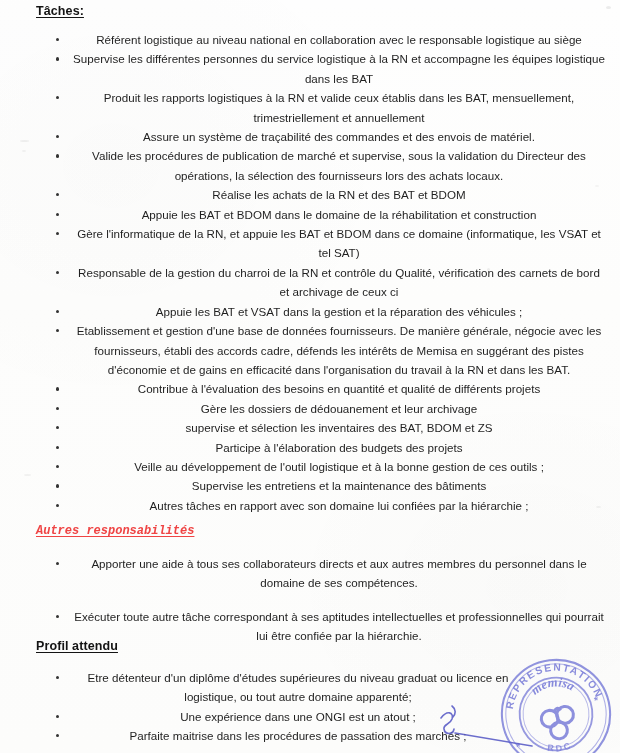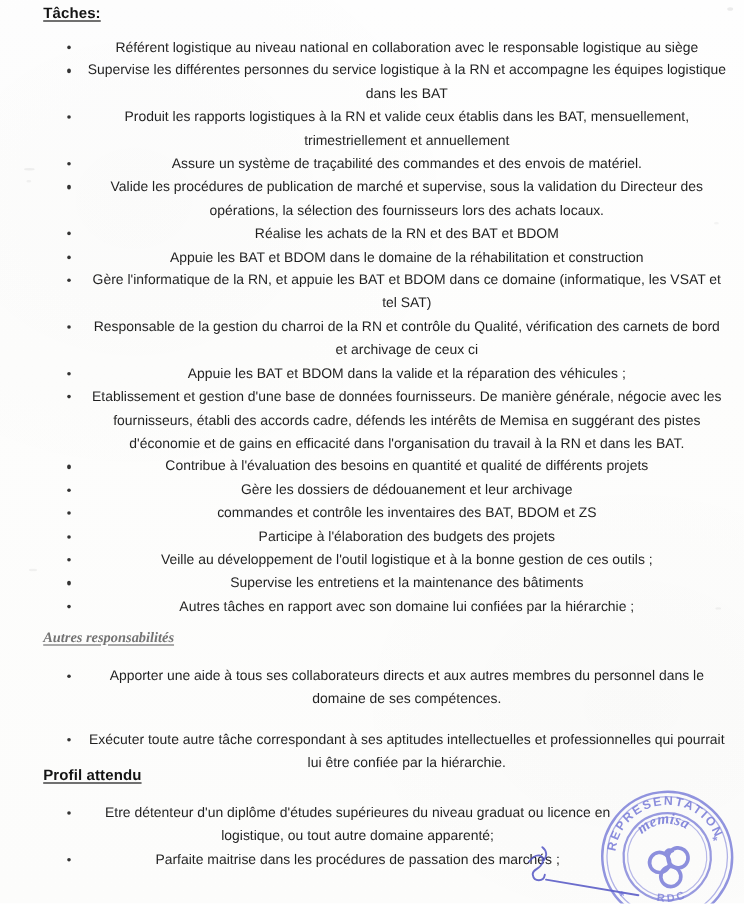--- a/index.html
+++ b/index.html
@@ -49,24 +49,24 @@
     text-decoration: underline;
     text-underline-offset: 2px;
     letter-spacing: 0.1px;
     color: #141414;
   }
   h2.section-heading-italic {
     margin: 0;
     font-size: 12px;
     font-weight: bold;
     font-style: italic;
-    font-family: Liberation Serif, serif;
+    font-family: Liberation Mono, monospace;
     text-decoration: underline;
     text-underline-offset: 2px;
-    color: #737373;
+    color: #ef4444;
   }
 
   ul.bullets {
     list-style: none;
     margin: 0;
     padding: 0;
   }
   ul.bullets > li {
     position: relative;
     padding-left: 20px;
@@ -144,42 +144,43 @@
   <ul class="bullets blk" id="list-taches">
     <li>Référent logistique au niveau national en collaboration avec le responsable logistique au siège</li>
     <li>Supervise les différentes personnes du service logistique à la RN et accompagne les équipes logistique dans les BAT</li>
     <li>Produit les rapports logistiques à la RN et valide ceux établis dans les BAT, mensuellement, trimestriellement et annuellement</li>
     <li>Assure un système de traçabilité des commandes et des envois de matériel.</li>
     <li>Valide les procédures de publication de marché et supervise, sous la validation du Directeur des opérations, la sélection des fournisseurs lors des achats locaux.</li>
     <li>Réalise les achats de la RN et des BAT et BDOM</li>
     <li>Appuie les BAT et BDOM dans le domaine de la réhabilitation et construction</li>
     <li>Gère l'informatique de la RN, et appuie les BAT et BDOM dans ce domaine (informatique, les VSAT et tel SAT)</li>
     <li>Responsable de la gestion du charroi de la RN et contrôle du Qualité, vérification des carnets de bord et archivage de ceux ci</li>
-    <li>Appuie les BAT et BDOM dans la valide et la réparation des véhicules ;</li>
+    <li>Appuie les BAT et VSAT dans la gestion et la réparation des véhicules ;</li>
     <li>Etablissement et gestion d'une base de données fournisseurs. De manière générale, négocie avec les fournisseurs, établi des accords cadre, défends les intérêts de Memisa en suggérant des pistes d'économie et de gains en efficacité dans l'organisation du travail à la RN et dans les BAT.</li>
     <li>Contribue à l'évaluation des besoins en quantité et qualité de différents projets</li>
     <li>Gère les dossiers de dédouanement et leur archivage</li>
-    <li>commandes et contrôle les inventaires des BAT, BDOM et ZS</li>
+    <li>supervise et sélection les inventaires des BAT, BDOM et ZS</li>
     <li>Participe à l'élaboration des budgets des projets</li>
     <li>Veille au développement de l'outil logistique et à la bonne gestion de ces outils ;</li>
     <li>Supervise les entretiens et la maintenance des bâtiments</li>
     <li>Autres tâches en rapport avec son domaine lui confiées par la hiérarchie ;</li>
   </ul>
 
   <h2 class="section-heading-italic blk" id="heading-autres">Autres responsabilités</h2>
 
   <ul class="bullets blk" id="list-autres">
     <li>Apporter une aide à tous ses collaborateurs directs et aux autres membres du personnel dans le domaine de ses compétences.</li>
     <li>Exécuter toute autre tâche correspondant à ses aptitudes intellectuelles et professionnelles qui pourrait lui être confiée par la hiérarchie.</li>
   </ul>
 
   <h2 class="section-heading blk" id="heading-profil">Profil attendu</h2>
 
   <ul class="bullets blk" id="list-profil">
     <li>Etre détenteur d'un diplôme d'études supérieures du niveau graduat ou licence en logistique,  ou tout autre domaine apparenté;</li>
+    <li>Une expérience dans une ONGI est un atout ;</li>
     <li>Parfaite maitrise dans les procédures de passation des marchés ;</li>
   </ul>
 
 </div>
 
 <div class="signature">
   <svg viewBox="0 0 110 52" xmlns="http://www.w3.org/2000/svg">
     <g fill="none" stroke="#5355c4" stroke-width="1.6" stroke-linecap="round" stroke-linejoin="round">
       <path d="M9 18 C15 10, 22 12, 20 19 C18 25, 11 24, 12 29 C13 35, 21 35, 22 29"></path>
       <path d="M20 6 C24 9, 24 14, 21 17"></path>

